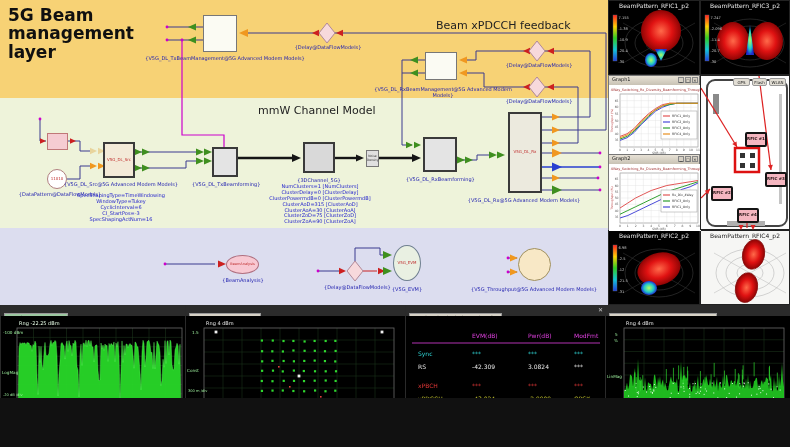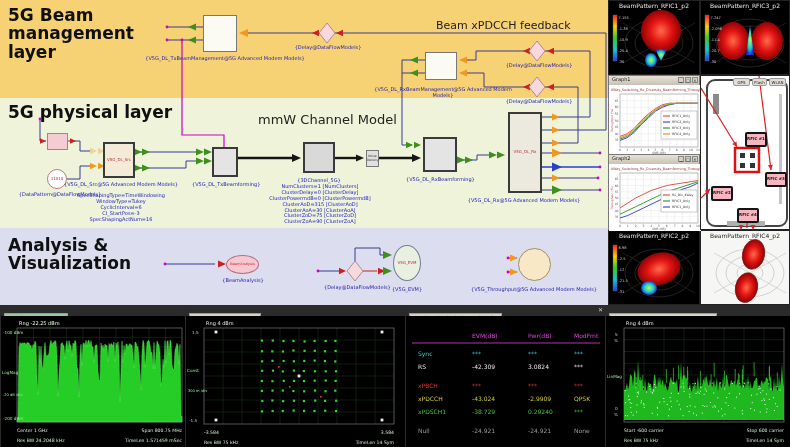--- a/index.html
+++ b/index.html
@@ -1,16 +1,16 @@
 <!DOCTYPE html>
 <html><head>
 <meta charset="utf-8">
 <style>
   html,body{margin:0;padding:0;background:#111;font-family:"DejaVu Sans",sans-serif;}
-  #canvas{position:relative;width:790px;height:447px;background:#000;overflow:hidden;}
+  #canvas{position:relative;width:790px;height:398px;background:#000;overflow:hidden;}
   .abs{position:absolute;}
   .sec-title{position:absolute;font-weight:bold;color:#101010;line-height:1.08;letter-spacing:0;}
   .lbl{position:absolute;font-size:5px;color:#2424b0;text-align:center;line-height:1.25;}
   .plist{position:absolute;font-size:5px;color:#2222cc;text-align:center;line-height:1.18;}
   .blk{position:absolute;box-sizing:border-box;border:1px solid #777;background:#ececec;display:flex;align-items:center;justify-content:center;}
   .blk.heavy{border:2px solid #3a3a3a;}
   .inner-red{font-size:4px;color:#c03030;text-align:center;line-height:1.1;width:100%;}
   .ellipse{border-radius:50%;}
   .mwin{position:absolute;background:#000;box-sizing:border-box;border-left:1px solid #2a2a2a;}
   .tabbar{position:absolute;left:0;top:0;right:0;height:11px;background:#2b2b2b;border-bottom:1px solid #555;white-space:nowrap;}
@@ -35,23 +35,21 @@
 <body>
 
 <div id="canvas">
 
   <div class="abs" style="left:0;top:0;width:608px;height:98px;background:#f7d275;border-bottom:1px solid #9a9a6a;"></div>
   <div class="abs" style="left:470px;top:98px;width:138px;height:12px;background:#f7d275;"></div>
   <div class="abs" style="left:0;top:98px;width:608px;height:130px;background:#eef3da;border-bottom:1px solid #9a9a9a;"></div>
   <div class="abs" style="left:0;top:228px;width:608px;height:77px;background:#dcddef;border-bottom:1px solid #444;"></div>
 
   <div class="sec-title" style="left:8px;top:6px;width:140px;font-size:17px;">5G Beam management layer</div>
-  <div class="sec-title" style="left:8px;top:103px;width:220px;font-size:17px;">5G physical layer</div>
-  <div class="sec-title" style="left:8px;top:236px;width:160px;font-size:17px;">Analysis &amp; Visualization</div>
-  <div class="abs" style="left:258px;top:112px;font-size:13px;color:#222;">mmW Channel Model</div>
+  <div class="abs" style="left:258px;top:104px;font-size:11px;color:#222;">mmW Channel Model</div>
   <div class="abs" style="left:436px;top:19px;font-size:11px;color:#222;">Beam xPDCCH feedback</div>
 
   <svg id="wires" class="abs" style="left:0;top:0;" width="608" height="305">
       <polyline points="182,40 182,135 224,135 224,147" fill="none" stroke="#cc00cc" stroke-width="1.2"></polyline>
       <polyline points="203,27 168,27" fill="none" stroke="#3b3b8f" stroke-width="1"></polyline>
       <polyline points="203,40 168,40" fill="none" stroke="#3b3b8f" stroke-width="1"></polyline>
       <polyline points="542,130 606,130 606,33 334,33" fill="none" stroke="#3b3b8f" stroke-width="1"></polyline>
       <polyline points="320,33 246,33" fill="none" stroke="#3b3b8f" stroke-width="1"></polyline>
       <polyline points="542,117 590,117 590,51 545,51" fill="none" stroke="#3b3b8f" stroke-width="1"></polyline>
       <polyline points="529,51 476,51 476,60 461,60" fill="none" stroke="#3b3b8f" stroke-width="1"></polyline>

